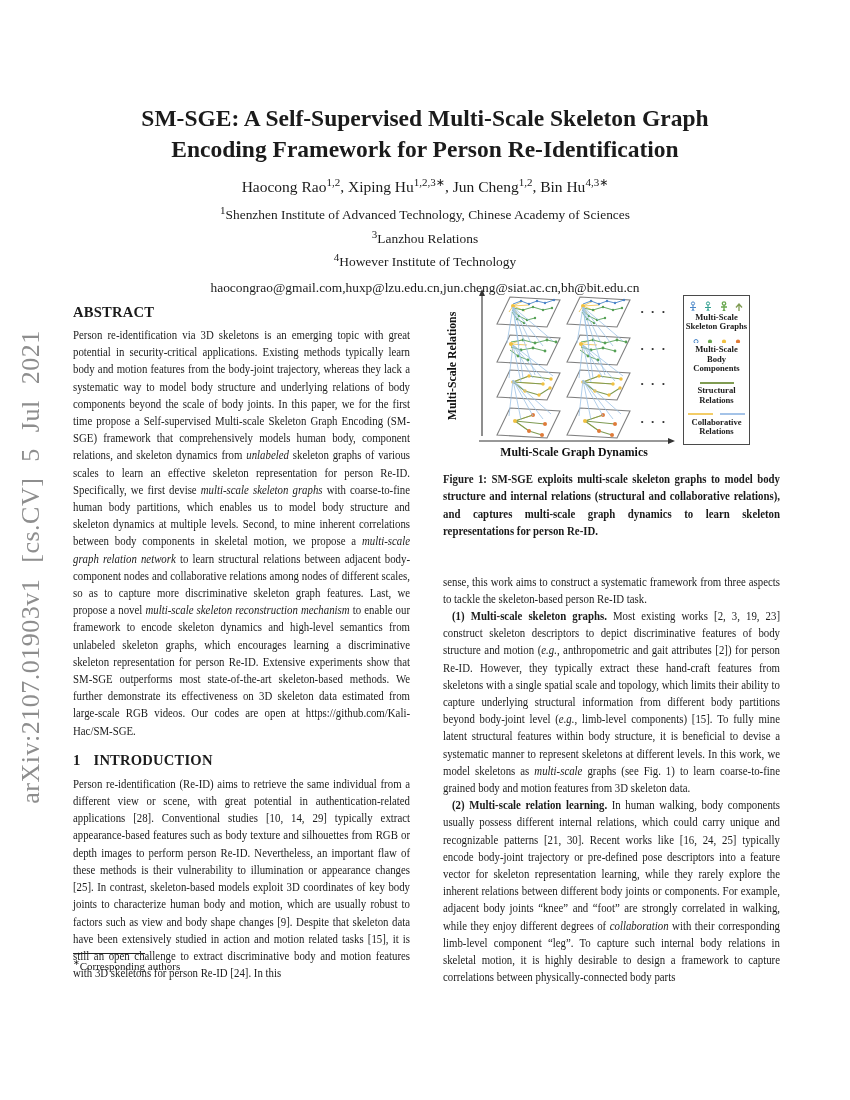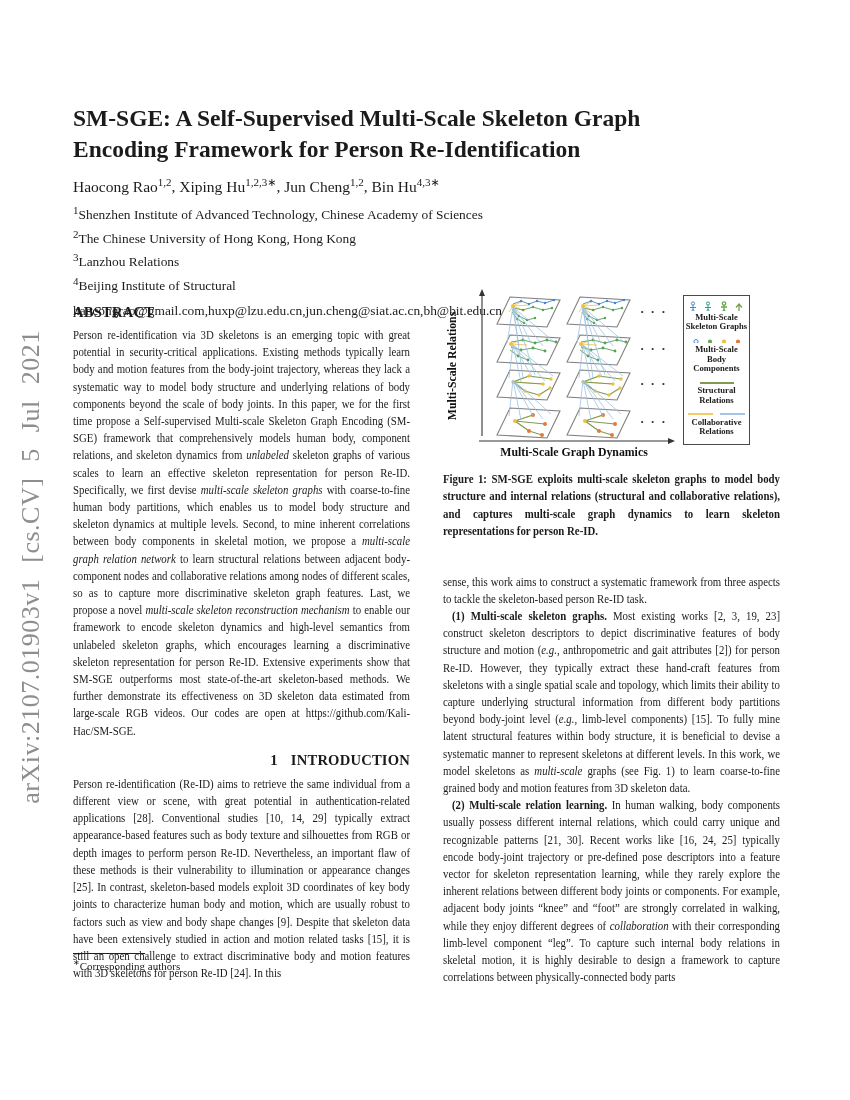--- a/index.html
+++ b/index.html
@@ -6,30 +6,30 @@
   body{
     width:850px;height:1100px;background:#ffffff;position:relative;overflow:hidden;
     font-family:"Liberation Serif", serif;color:#1b1b1b;
   }
   .arxiv-stamp{
     position:absolute;left:-233px;top:549px;width:534px;height:36px;
     transform:rotate(-90deg);transform-origin:50% 50%;
     font-size:26px;color:#8e8e8e;text-align:center;word-spacing:9px;letter-spacing:.5px;
     white-space:nowrap;
   }
-  .header{position:absolute;top:103px;left:73px;width:704px;text-align:left;font-family:Liberation Serif, serif;}
+  .header{position:absolute;top:103px;left:73px;width:704px;text-align:center;font-family:Liberation Serif, serif;}
   .title{font-size:23.5px;font-weight:bold;line-height:31px;margin:0 0 11px 0;}
   .authors{font-size:15.5px;margin:0 0 5px 0;}
   .authors sup,.affil sup{font-size:11px;}
   .affil{font-size:13.4px;line-height:18px;}
   .emails{font-size:13.4px;margin-top:8px;}
   .col-left{position:absolute;left:73px;top:304px;width:337px;}
   .col-right{position:absolute;left:443px;top:283px;width:337px;}
   .sec-head{font-size:14.6px;font-weight:bold;margin:0 0 5px 0;letter-spacing:.2px;}
-  .intro-head{margin:13px 0 6px 0;text-align:right;}
+  .intro-head{margin:13px 0 6px 0;}
   .intro-head .sec-label{margin-left:13px;}
   .body-text{font-size:13.2px;line-height:17.2px;text-align:justify;}
   .narrow{width:411px;transform:scaleX(0.82);transform-origin:0 0;}
   .indent{text-indent:11px;}
   .b{font-weight:bold;}
   .i{font-style:italic;}
   .fig{position:relative;width:337px;height:180px;margin:0;}
   .fig-svg{position:absolute;left:0;top:0;}
   .axis{stroke:#333;stroke-width:1.1;}
   .axis-label{font-size:11.8px;font-weight:bold;fill:#111;font-family:"Liberation Serif",serif;}
@@ -63,23 +63,22 @@
 <div class="page">
 
   <div class="arxiv-stamp">arXiv:2107.01903v1 [cs.CV] 5 Jul 2021</div>
 
   <header class="header">
     <h1 class="title"><span>SM-SGE: A Self-Supervised Multi-Scale Skeleton Graph</span><br><span>Encoding Framework for Person Re-Identification</span></h1>
     <div class="authors">
       <span><span>Haocong Rao</span><sup>1,2</sup><span>, </span></span><span><span>Xiping Hu</span><sup>1,2,3∗</sup><span>, </span></span><span><span>Jun Cheng</span><sup>1,2</sup><span>, </span></span><span><span>Bin Hu</span><sup>4,3∗</sup></span>
     </div>
     <div class="affil"><sup>1</sup><span>Shenzhen Institute of Advanced Technology, Chinese Academy of Sciences</span></div>
-    <div class="affil"><sup>2</sup><span>The Chinese University of Hong Kong, Hong Kong</span></div>
     <div class="affil"><sup>3</sup><span>Lanzhou Relations</span></div>
-    <div class="affil"><sup>4</sup><span>Beijing Institute of Structural</span></div>
+    <div class="affil"><sup>4</sup><span>However Institute of Technology</span></div>
     <div class="emails">haocongrao@gmail.com,huxp@lzu.edu.cn,jun.cheng@siat.ac.cn,bh@bit.edu.cn</div>
   </header>
 
   <section class="col-left">
     <h2 class="sec-head">ABSTRACT</h2>
     <div class="body-text narrow"><span>Person re-identification via 3D skeletons is an emerging topic with great potential in security-critical applications. Existing methods typically learn body and motion features from the body-joint trajectory, whereas they lack a systematic way to model body structure and underlying relations of body components beyond the scale of body joints. In this paper, we for the first time propose a Self-supervised Multi-scale Skeleton Graph Encoding (SM-SGE) framework that comprehensively models human body, component relations, and skeleton dynamics from </span><span class="i">unlabeled</span><span> skeleton graphs of various scales to learn an effective skeleton representation for person Re-ID. Specifically, we first devise </span><span class="i">multi-scale skeleton graphs</span><span> with coarse-to-fine human body partitions, which enables us to model body structure and skeleton dynamics at multiple levels. Second, to mine inherent correlations between body components in skeletal motion, we propose a </span><span class="i">multi-scale graph relation network</span><span> to learn structural relations between adjacent body-component nodes and collaborative relations among nodes of different scales, so as to capture more discriminative skeleton graph features. Last, we propose a novel </span><span class="i">multi-scale skeleton reconstruction mechanism</span><span> to enable our framework to encode skeleton dynamics and high-level semantics from unlabeled skeleton graphs, which encourages learning a discriminative skeleton representation for person Re-ID. Extensive experiments show that SM-SGE outperforms most state-of-the-art skeleton-based methods. We further demonstrate its effectiveness on 3D skeleton data estimated from large-scale RGB videos. Our codes are open at https://github.com/Kali-Hac/SM-SGE.</span></div>
     <h2 class="sec-head intro-head"><span>1</span><span class="sec-label">INTRODUCTION</span></h2>
     <div class="body-text narrow"><span>Person re-identification (Re-ID) aims to retrieve the same individual from a different view or scene, with great potential in authentication-related applications [28]. Conventional studies [10, 14, 29] typically extract appearance-based features such as body texture and silhouettes from RGB or depth images to perform person Re-ID. Nevertheless, an important flaw of these methods is their vulnerability to illumination or appearance changes [25]. In contrast, skeleton-based models exploit 3D coordinates of key body joints to characterize human body and motion, which are usually robust to factors such as view and body shape changes [9]. Despite that skeleton data have been extensively studied in action and motion related tasks [15], it is still an open challenge to extract discriminative body and motion features with 3D skeletons for person Re-ID [24]. In this</span></div>
   </section>
 

